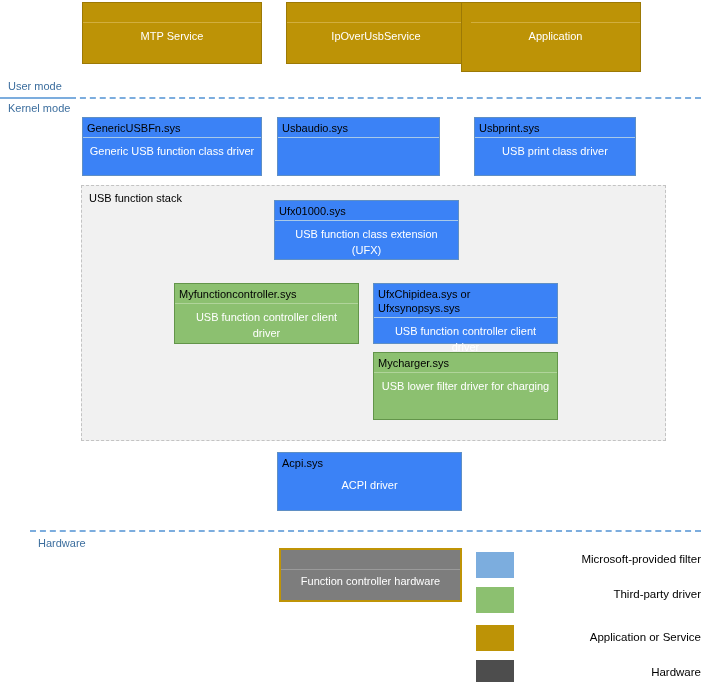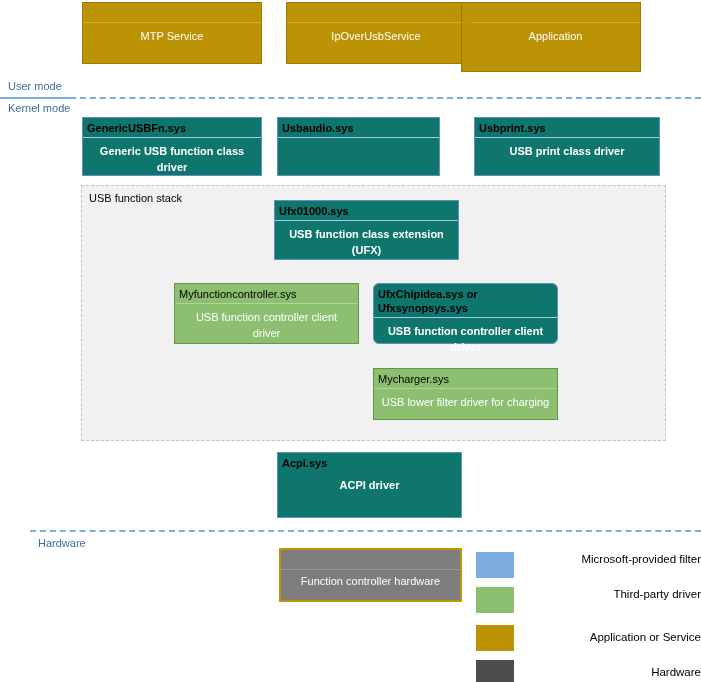--- a/index.html
+++ b/index.html
@@ -36,21 +36,21 @@
   }
   .box .desc {
     font-size: 11px;
     line-height: 16px;
     color: #ffffff;
     text-align: center;
     padding: 5px 6px 0 6px;
   }
 
   
-  .c-blue { background: #0f766e; border-color: #5F8FC4; font-weight: bold; }
+  .c-blue { background: #3b82f6; border-color: #5F8FC4; }
   .c-blue .divider { background: #A8C9E8; }
   
   .c-green { background: #8CC070; border-color: #63954A; }
   .c-green .divider { background: #B0D49A; }
   
   .c-gold { background: #BD9306; border-color: #9C7905; }
   .c-gold .divider { background: #D2AE3E; }
   
   .c-gray { background: #7D7D7D; border-color: #BF9407; border-width: 2px; }
   .c-gray .divider { background: #9A9A9A; }
@@ -147,21 +147,21 @@
   <div class="title">GenericUSBFn.sys</div>
   <div class="divider"></div>
   <div class="desc">Generic USB function class driver</div>
 </div>
 
 <div class="box c-blue" style="left:277px; top:117px; width:163px; height:59px;">
   <div class="title">Usbaudio.sys</div>
   <div class="divider"></div>
 </div>
 
-<div class="box c-blue" style="left:474px; top:117px; width:186px; height:59px;">
+<div class="box c-blue" style="left:474px; top:117px; width:162px; height:59px;">
   <div class="title">Usbprint.sys</div>
   <div class="divider"></div>
   <div class="desc">USB print class driver</div>
 </div>
 
 <div id="usb-function-stack" style="left:81px; top:185px; width:585px; height:256px;">
   <div class="stack-label">USB function stack</div>
 </div>
 
 <div class="box c-blue" style="left:274px; top:200px; width:185px; height:60px;">
@@ -169,34 +169,34 @@
   <div class="divider"></div>
   <div class="desc">USB function class extension (UFX)</div>
 </div>
 
 <div class="box c-green" style="left:174px; top:283px; width:185px; height:61px;">
   <div class="title">Myfunctioncontroller.sys</div>
   <div class="divider"></div>
   <div class="desc">USB function controller client driver</div>
 </div>
 
-<div class="box c-blue" style="left:373px; top:283px; width:185px; height:61px;border-radius:6px;">
+<div class="box c-blue" style="left:373px; top:283px; width:185px; height:61px;">
   <div class="title">UfxChipidea.sys or
 Ufxsynopsys.sys</div>
   <div class="divider"></div>
   <div class="desc">USB function controller client driver</div>
 </div>
 
-<div class="box c-green" style="left:373px; top:368px; width:185px; height:52px;">
+<div class="box c-green" style="left:373px; top:352px; width:185px; height:68px;">
   <div class="title">Mycharger.sys</div>
   <div class="divider"></div>
   <div class="desc">USB lower filter driver for charging</div>
 </div>
 
-<div class="box c-blue" style="left:277px; top:452px; width:185px; height:66px;">
+<div class="box c-blue" style="left:277px; top:452px; width:185px; height:59px;">
   <div class="title">Acpi.sys</div>
   <div class="desc">ACPI driver</div>
 </div>
 
 <div class="sep" style="left:30px; top:530px; width:671px;"></div>
 <div class="mode-label" style="left:38px; top:537px;">Hardware</div>
 
 <div class="box c-gray" style="left:279px; top:548px; width:183px; height:54px;">
   <div class="title">&nbsp;</div>
   <div class="divider"></div>

